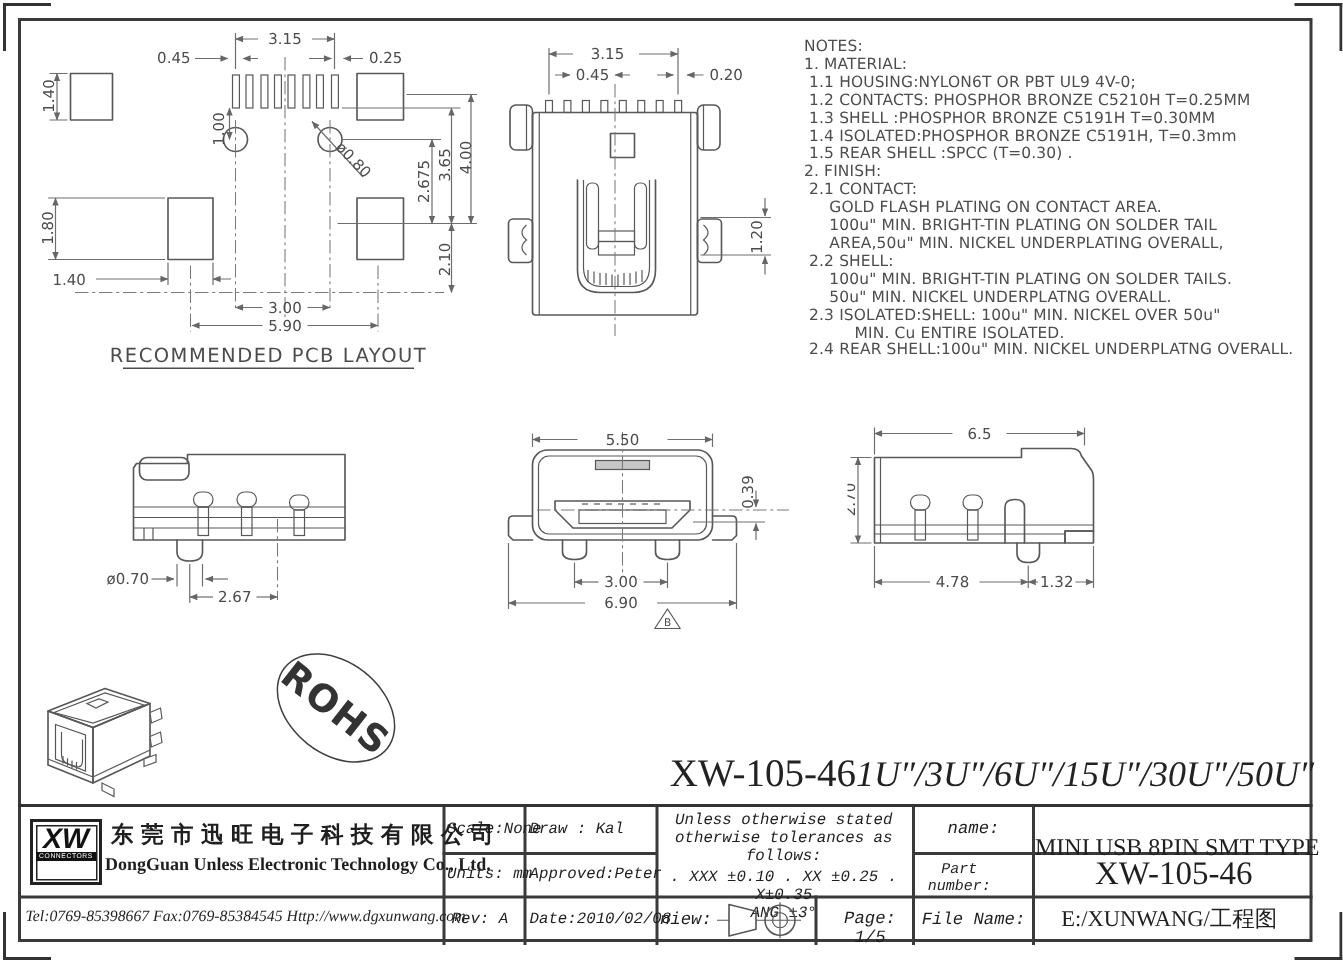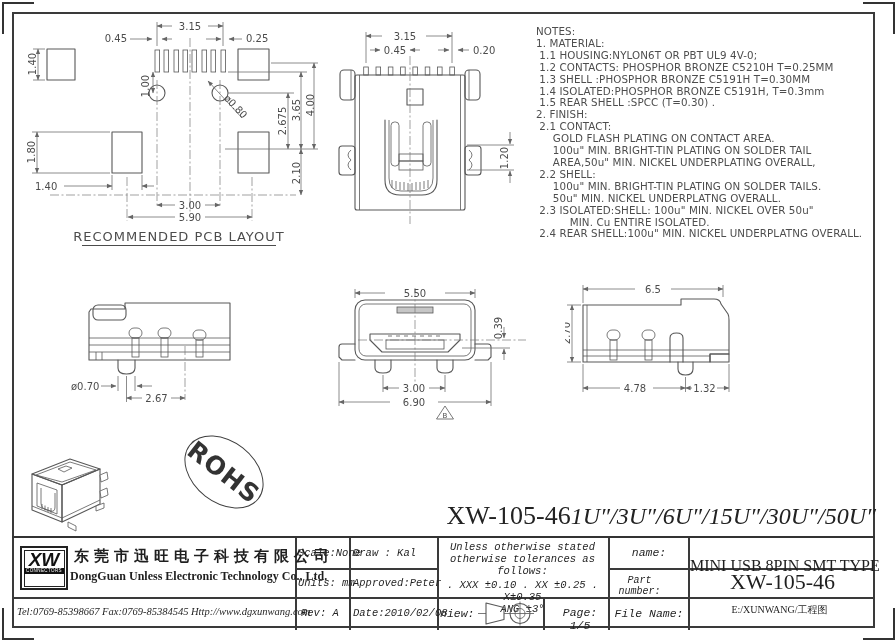--- a/index.html
+++ b/index.html
@@ -430,14 +430,14 @@
       <line class="geo2" x1="42" y1="1.5" x2="42" y2="25.5"></line>
     </svg>
   </div>
   <div class="cell mono2" style="left:540px;top:68px;width:56px;text-align:center;">Page: 1/5</div>
 
   <div class="cell mono2" style="left:598px;top:8px;width:78px;text-align:center;">name:</div>
   <div class="cell serifval" style="left:678px;top:5px;width:185px;text-align:center;font-size:16px;white-space:nowrap;margin-top:14px;">MINI USB 8PIN SMT TYPE</div>
   <div class="cell mono2" style="left:598px;top:37px;width:59px;text-align:center;font-size:10px;">Part number:</div>
   <div class="cell serifval" style="left:678px;top:31px;width:185px;text-align:center;font-size:22px;">XW-105-46</div>
   <div class="cell mono2" style="left:598px;top:69px;width:78px;text-align:center;">File Name:</div>
-  <div class="cell serifval" style="left:678px;top:65px;width:179px;text-align:center;font-size:10px;">E:/XUNWANG/工程图</div>
+  <div class="cell serifval" style="left:678px;top:65px;width:179px;text-align:center;font-size:15px;">E:/XUNWANG/工程图</div>
 </div>
 
 </body></html>

